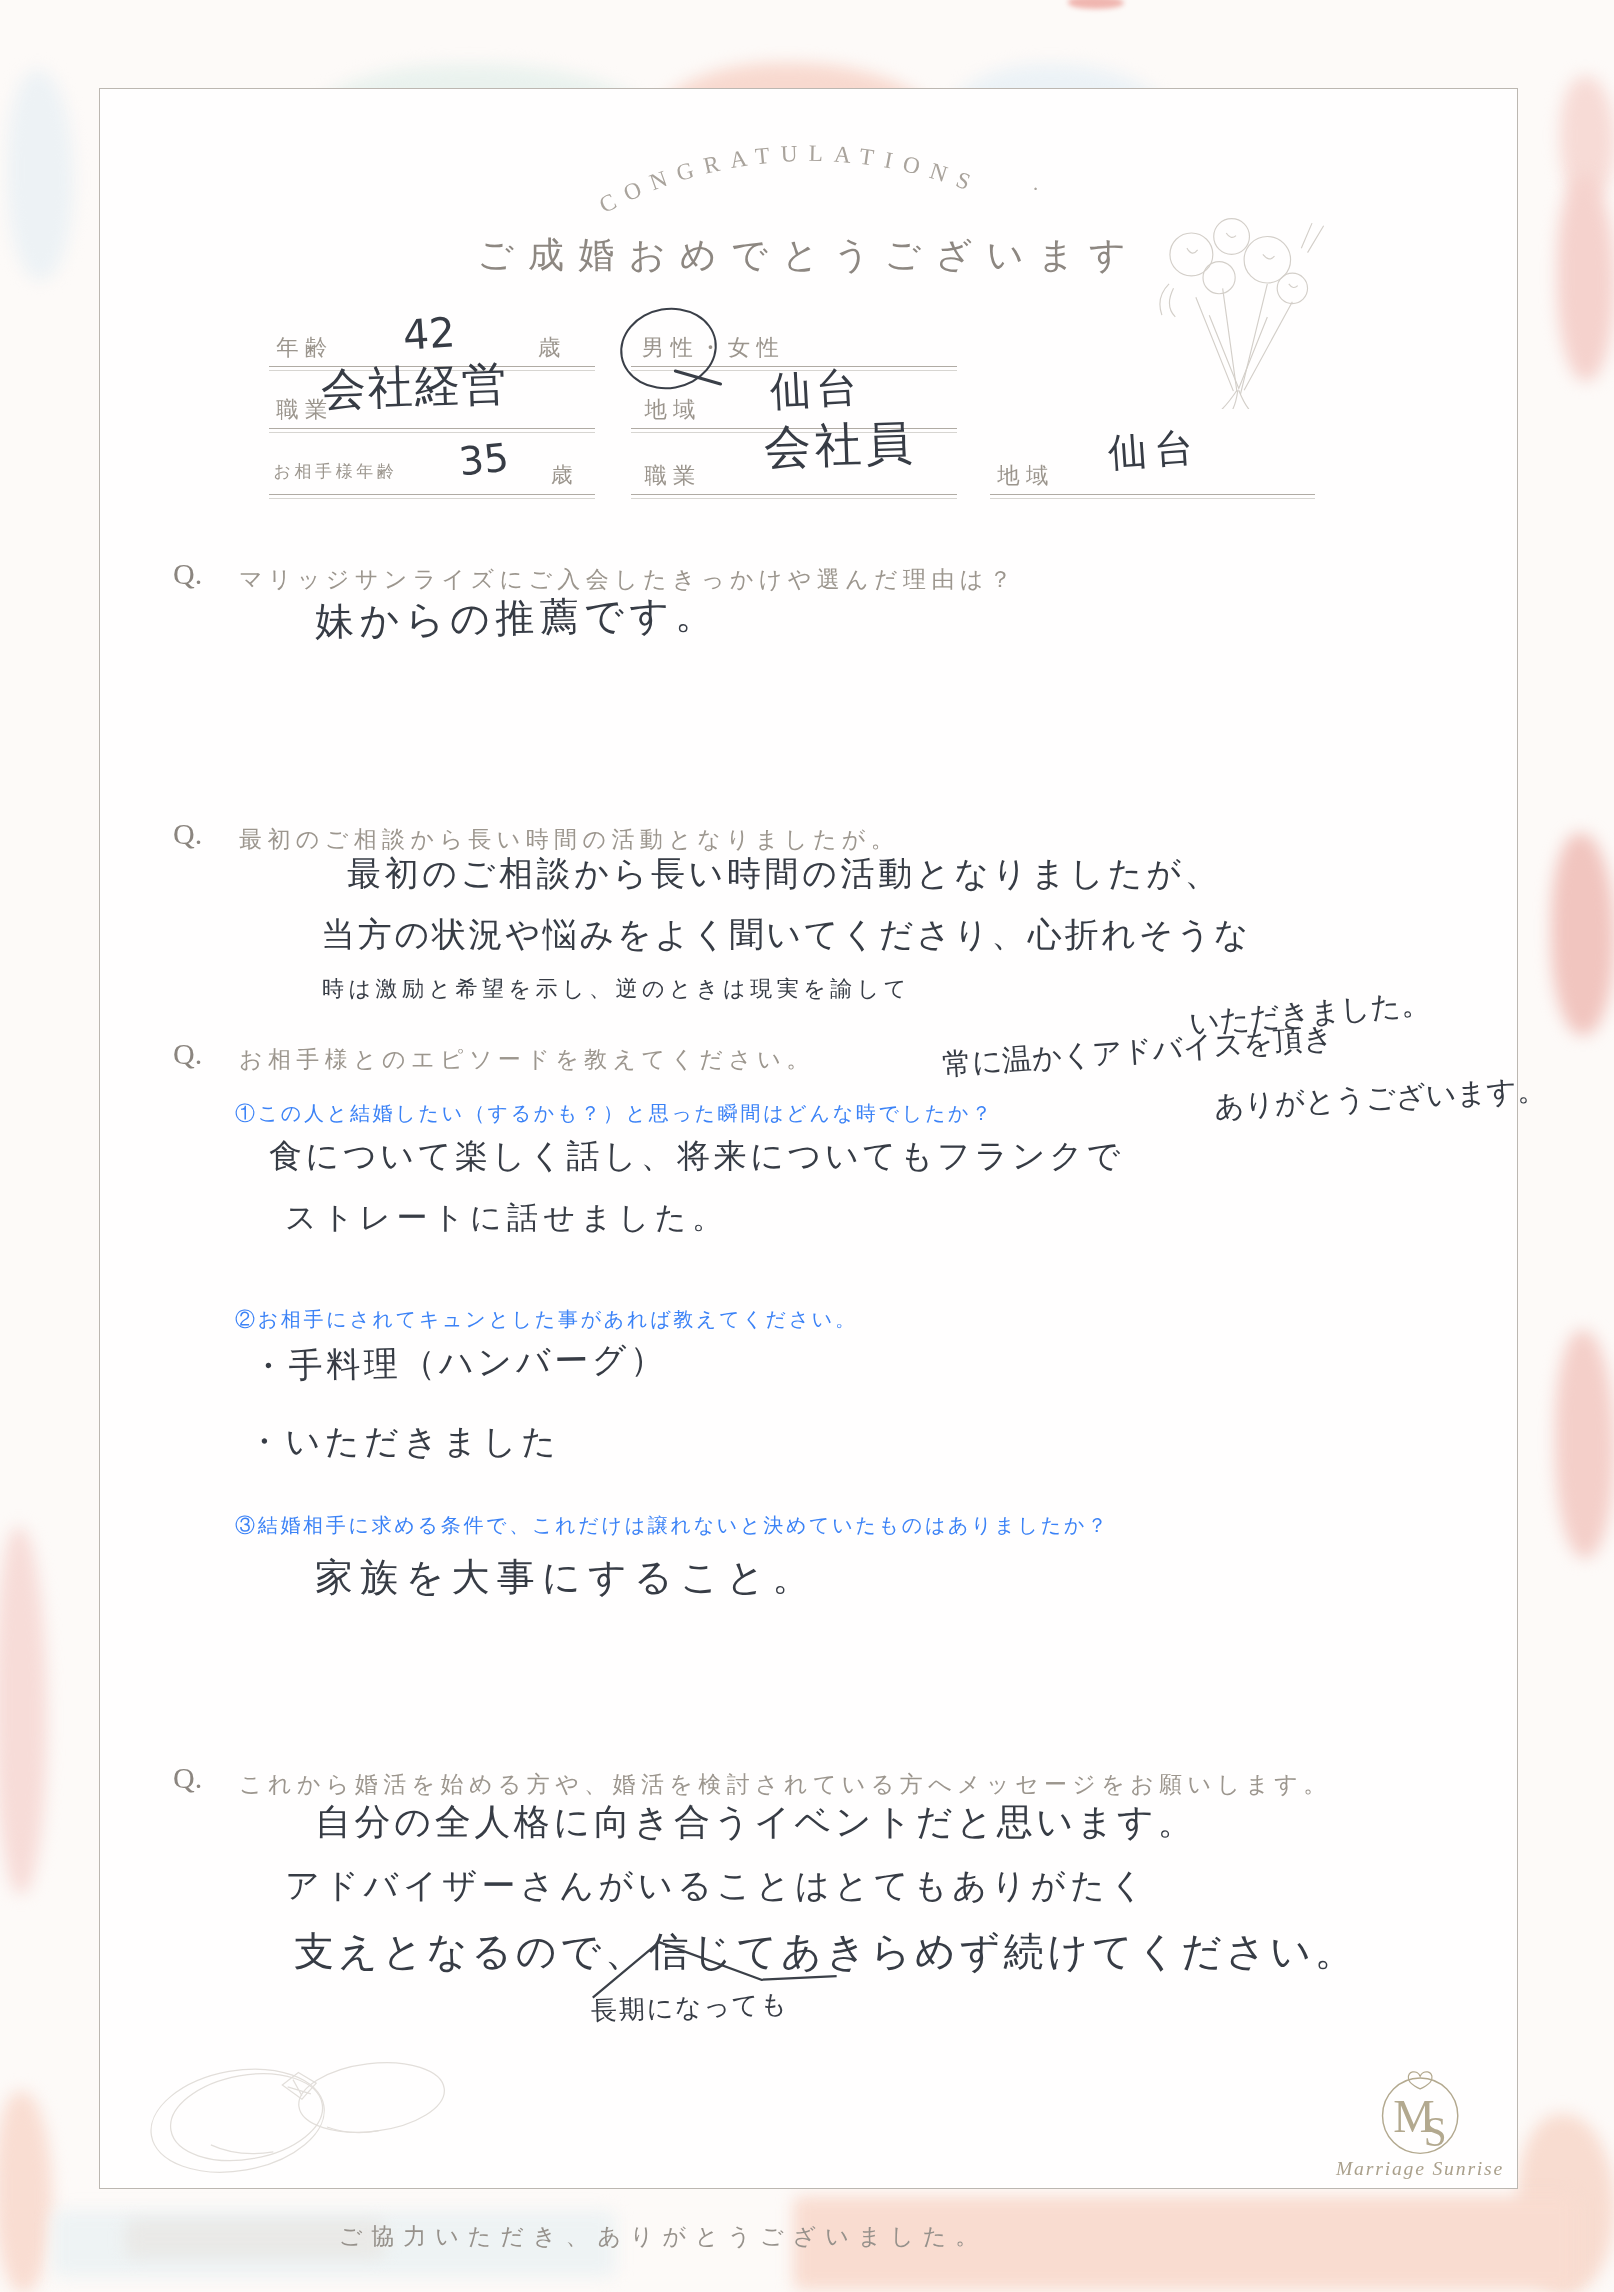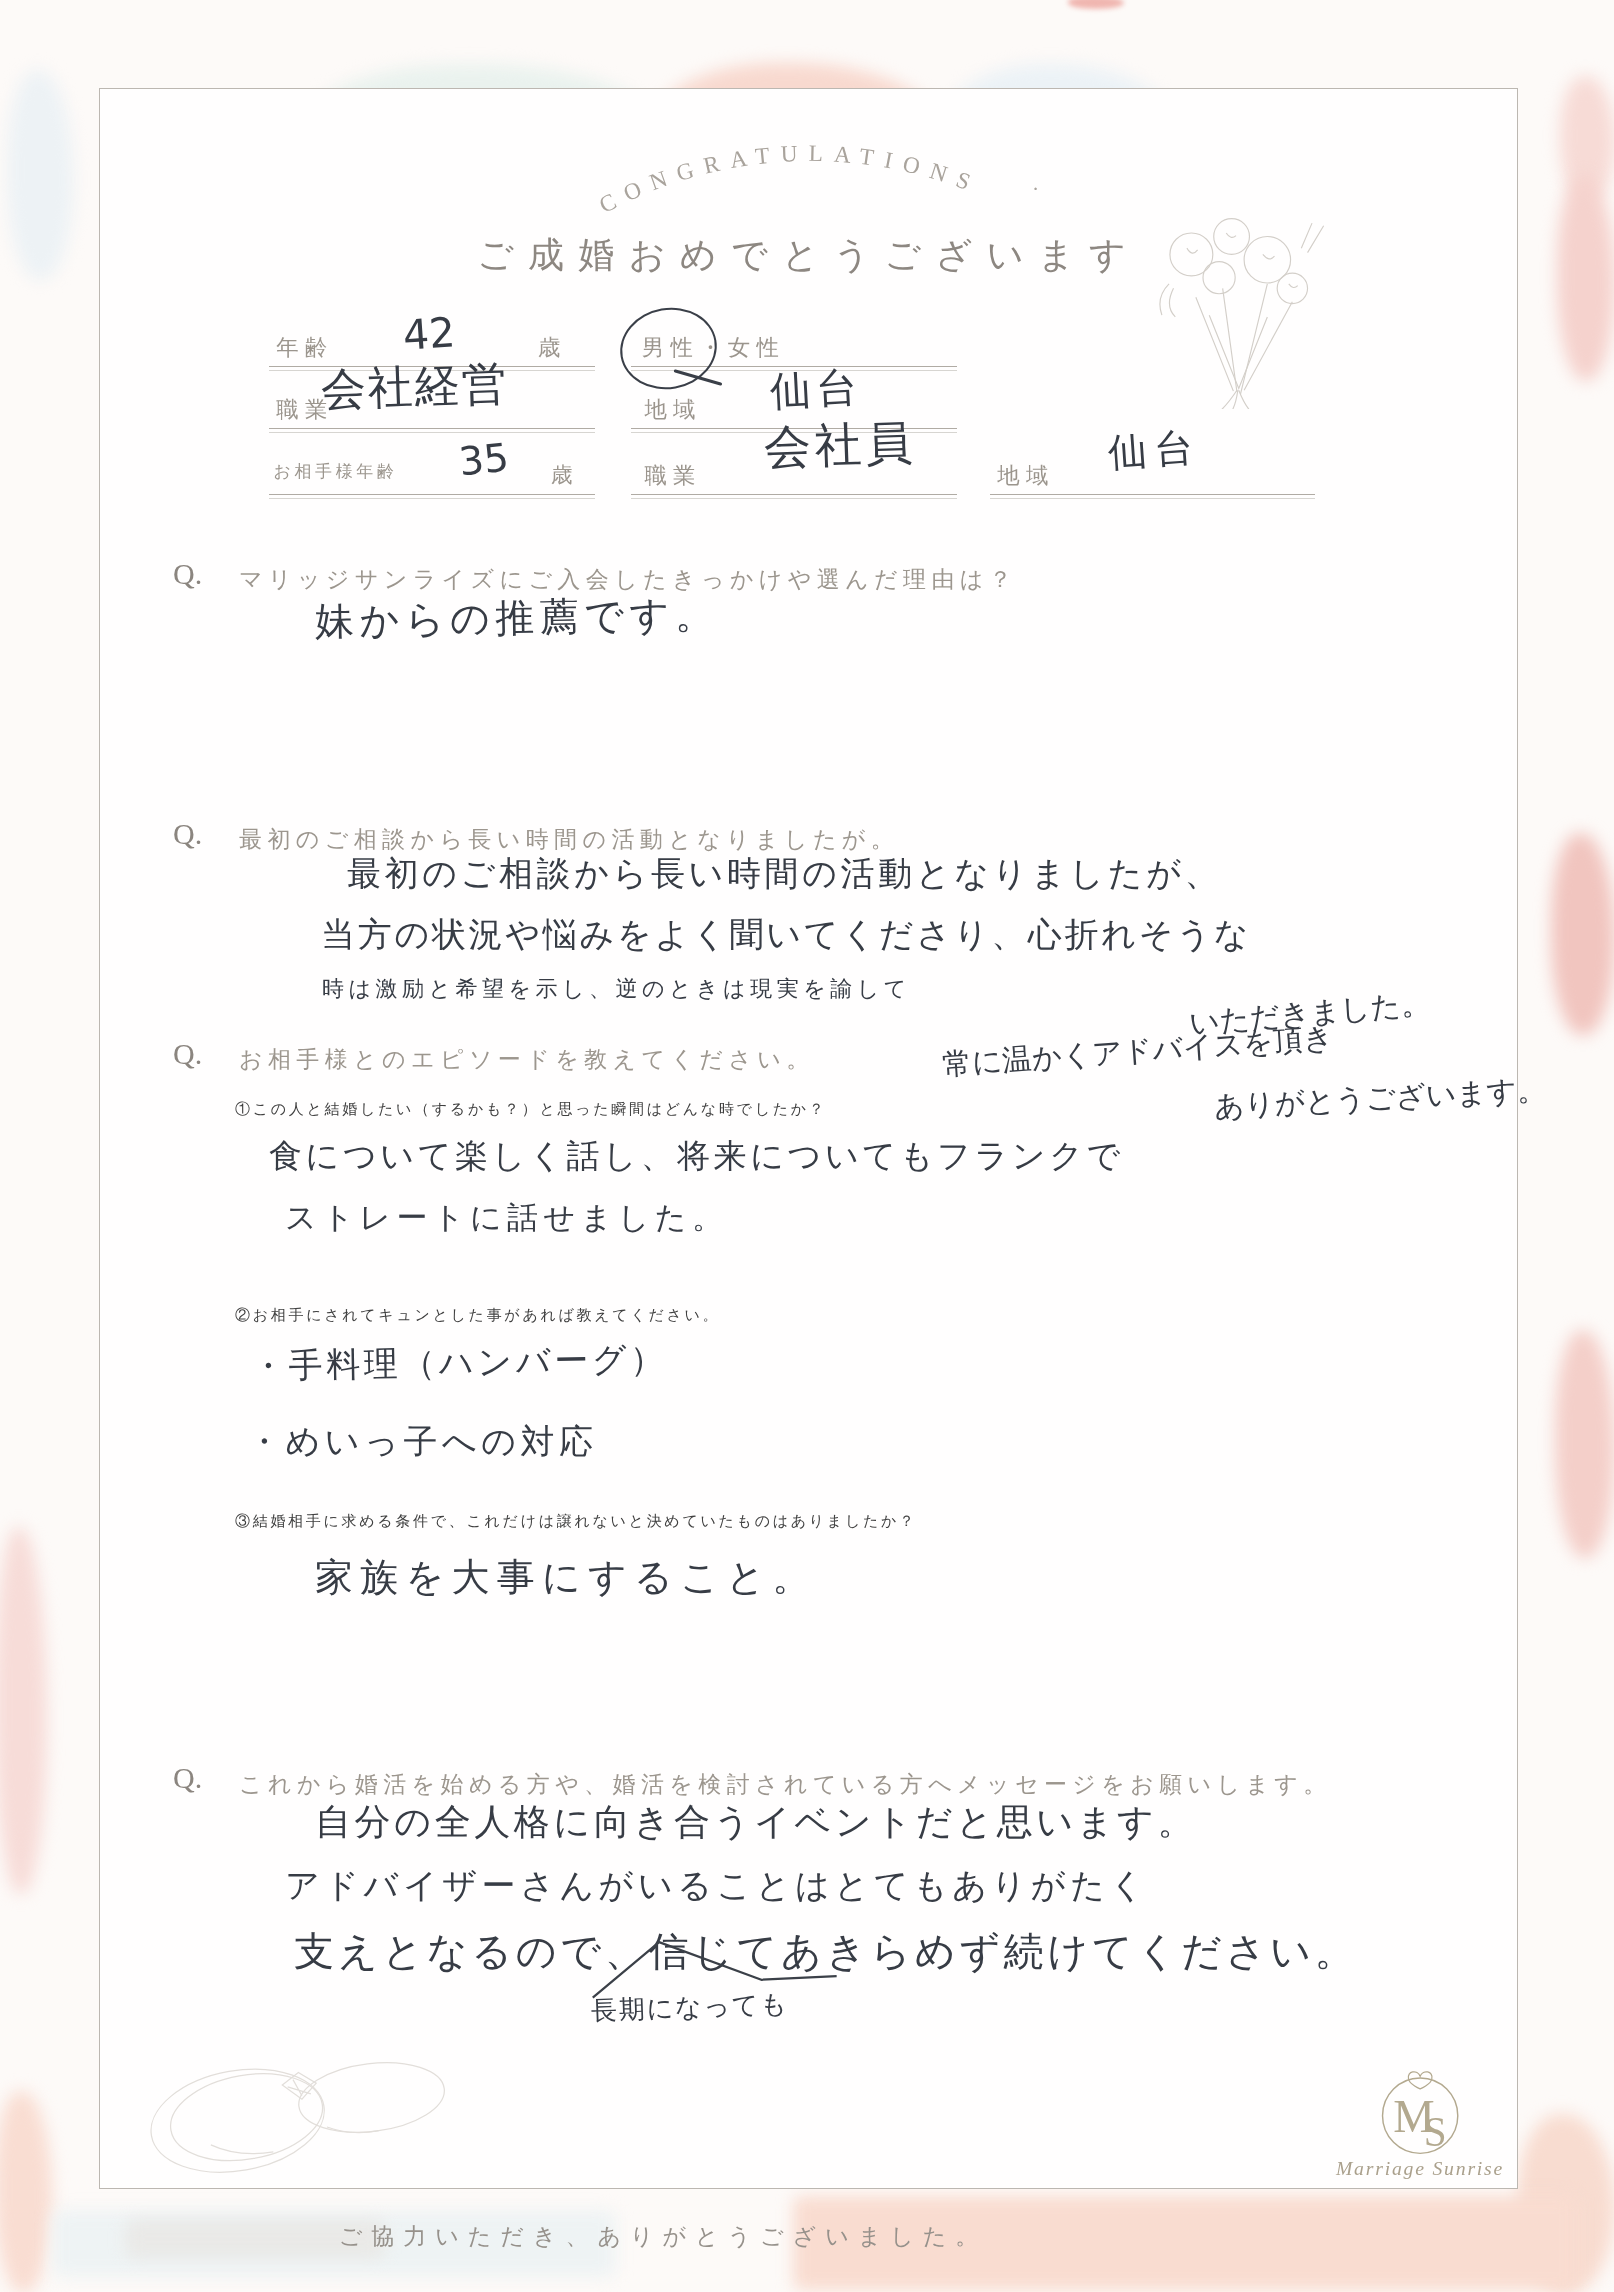--- a/index.html
+++ b/index.html
@@ -10,21 +10,21 @@
   }
   .el{position:absolute;}
   .wash{position:absolute;filter:blur(8px);border-radius:45% 55% 50% 50%;}
   .card{
     position:absolute;left:99px;top:88px;width:1419px;height:2101px;
     background:#fffefe;border:0.9px solid #bcb7b1;box-sizing:border-box;
   }
   .print{color:#9a948c;font-family:"Liberation Serif","DejaVu Serif",serif;}
   .qmark{color:#8b857f;font-family:"Liberation Serif","DejaVu Serif",serif;font-size:30px;}
   .qtext{font-size:23px;letter-spacing:5.4px;color:#9c968e;}
-  .subq{font-size:15px;letter-spacing:2.7px;color:#404040;font-family:Liberation Mono, monospace;}
+  .subq{font-size:20px;letter-spacing:2.7px;color:#3b82f6;font-family:Liberation Mono, monospace;}
   .hand{
     color:#373c45;font-family:"DejaVu Sans","Liberation Sans",sans-serif;
     white-space:nowrap;line-height:1;
   }
   .field{position:absolute;border-bottom:1.3px solid #b0aba4;}
   .field::after{content:"";position:absolute;left:0;right:0;bottom:-4.5px;border-bottom:0.9px solid rgba(176,171,164,.5);}
   .flabel{position:absolute;font-size:22.4px;letter-spacing:6.3px;color:#9b958d;font-family:"Liberation Serif","DejaVu Serif",serif;white-space:nowrap;}
   .funit{position:absolute;font-size:22.4px;color:#9b958d;font-family:"Liberation Serif","DejaVu Serif",serif;}
   .fvalue{position:absolute;}
 </style>
@@ -127,21 +127,21 @@
 
 <div class="el qmark" style="left:173px;top:1037px;">Q.</div>
 <div class="el qtext print" style="left:239px;top:1044px;">お相手様とのエピソードを教えてください。</div>
 
 <div class="el subq" style="left:235px;top:1100px;">①この人と結婚したい（するかも？）と思った瞬間はどんな時でしたか？</div>
 <div class="el hand" style="left:269px;top:1139px;font-size:33px;letter-spacing:3.6px;">食について楽しく話し、将来についてもフランクで</div>
 <div class="el hand" style="left:285px;top:1202px;font-size:31px;letter-spacing:5.4px;">ストレートに話せました。</div>
 
 <div class="el subq" style="left:235px;top:1306px;">②お相手にされてキュンとした事があれば教えてください。</div>
 <div class="el hand" style="left:251px;top:1345px;font-size:34px;letter-spacing:3.6px;transform:rotate(-1deg);">・手料理（ハンバーグ）</div>
-<div class="el hand" style="left:247px;top:1424px;font-size:34px;letter-spacing:4.5px;">・めいっ子への対応</div>
+<div class="el hand" style="left:247px;top:1424px;font-size:34px;letter-spacing:4.5px;">・いただきました</div>
 
 <div class="el subq" style="left:235px;top:1512px;">③結婚相手に求める条件で、これだけは譲れないと決めていたものはありましたか？</div>
 <div class="el hand" style="left:315px;top:1558px;font-size:38px;letter-spacing:7.2px;">家族を大事にすること。</div>
 
 <div class="el qmark" style="left:173px;top:1761px;">Q.</div>
 <div class="el qtext print" style="left:239px;top:1769px;">これから婚活を始める方や、婚活を検討されている方へメッセージをお願いします。</div>
 <div class="el hand" style="left:315px;top:1804px;font-size:36px;letter-spacing:3.6px;">自分の全人格に向き合うイベントだと思います。</div>
 <div class="el hand" style="left:285px;top:1868px;font-size:34px;letter-spacing:4.5px;">アドバイザーさんがいることはとてもありがたく</div>
 <div class="el hand" style="left:294px;top:1931px;font-size:40px;letter-spacing:3.6px;">支えとなるので、信じてあきらめず続けてください。</div>
 <svg class="el" style="left:582px;top:1933px;" width="269" height="72" viewBox="0 0 300 80">

